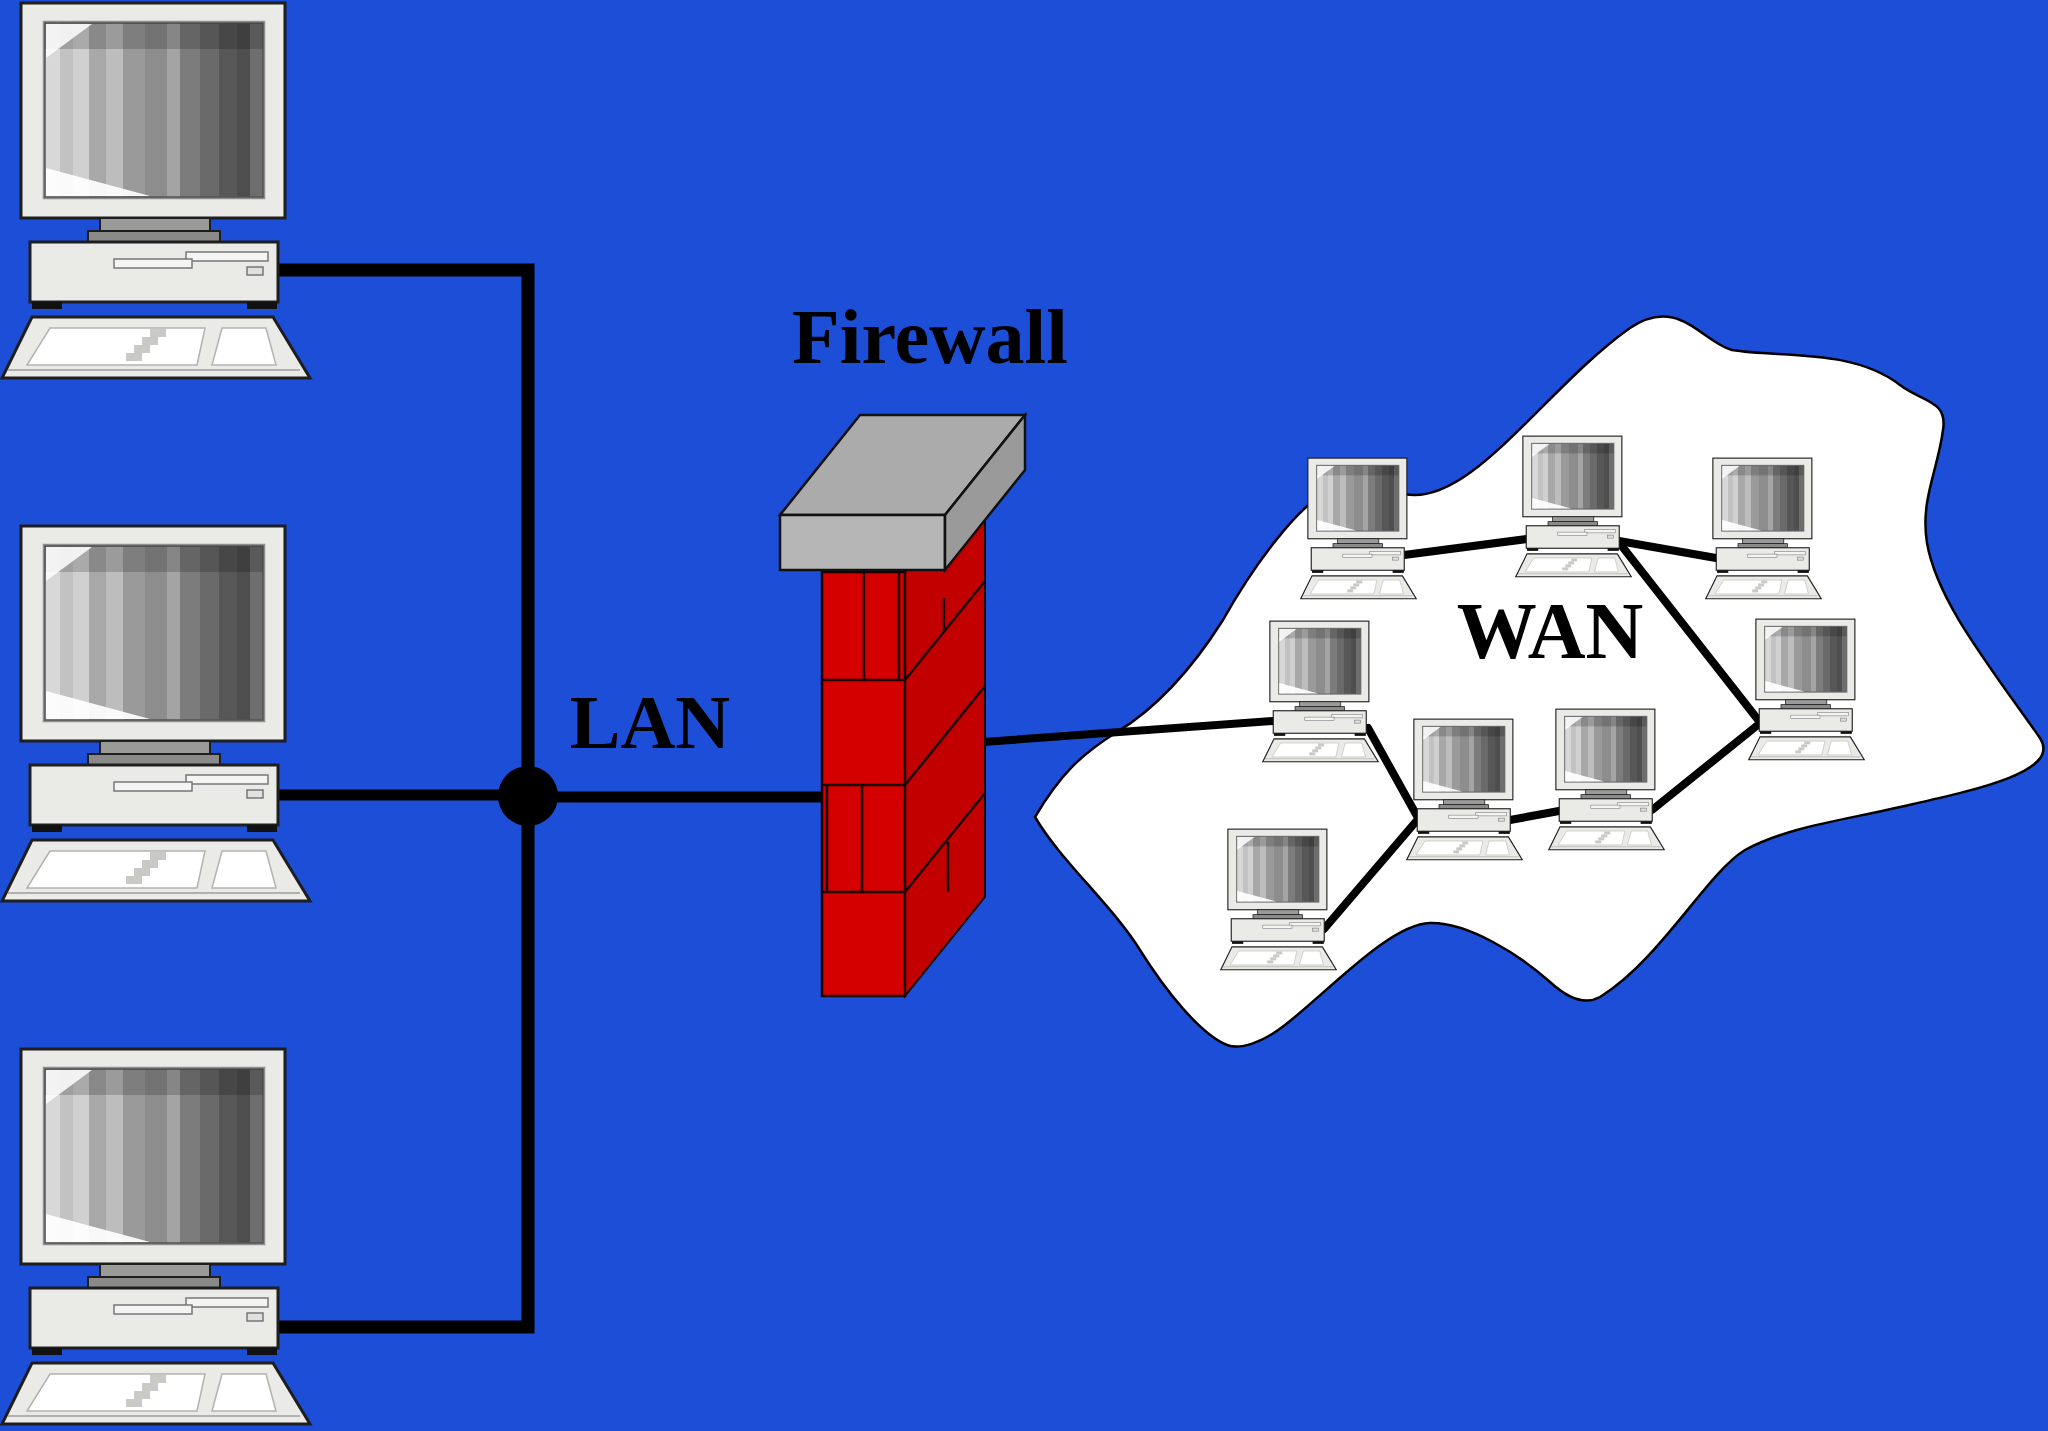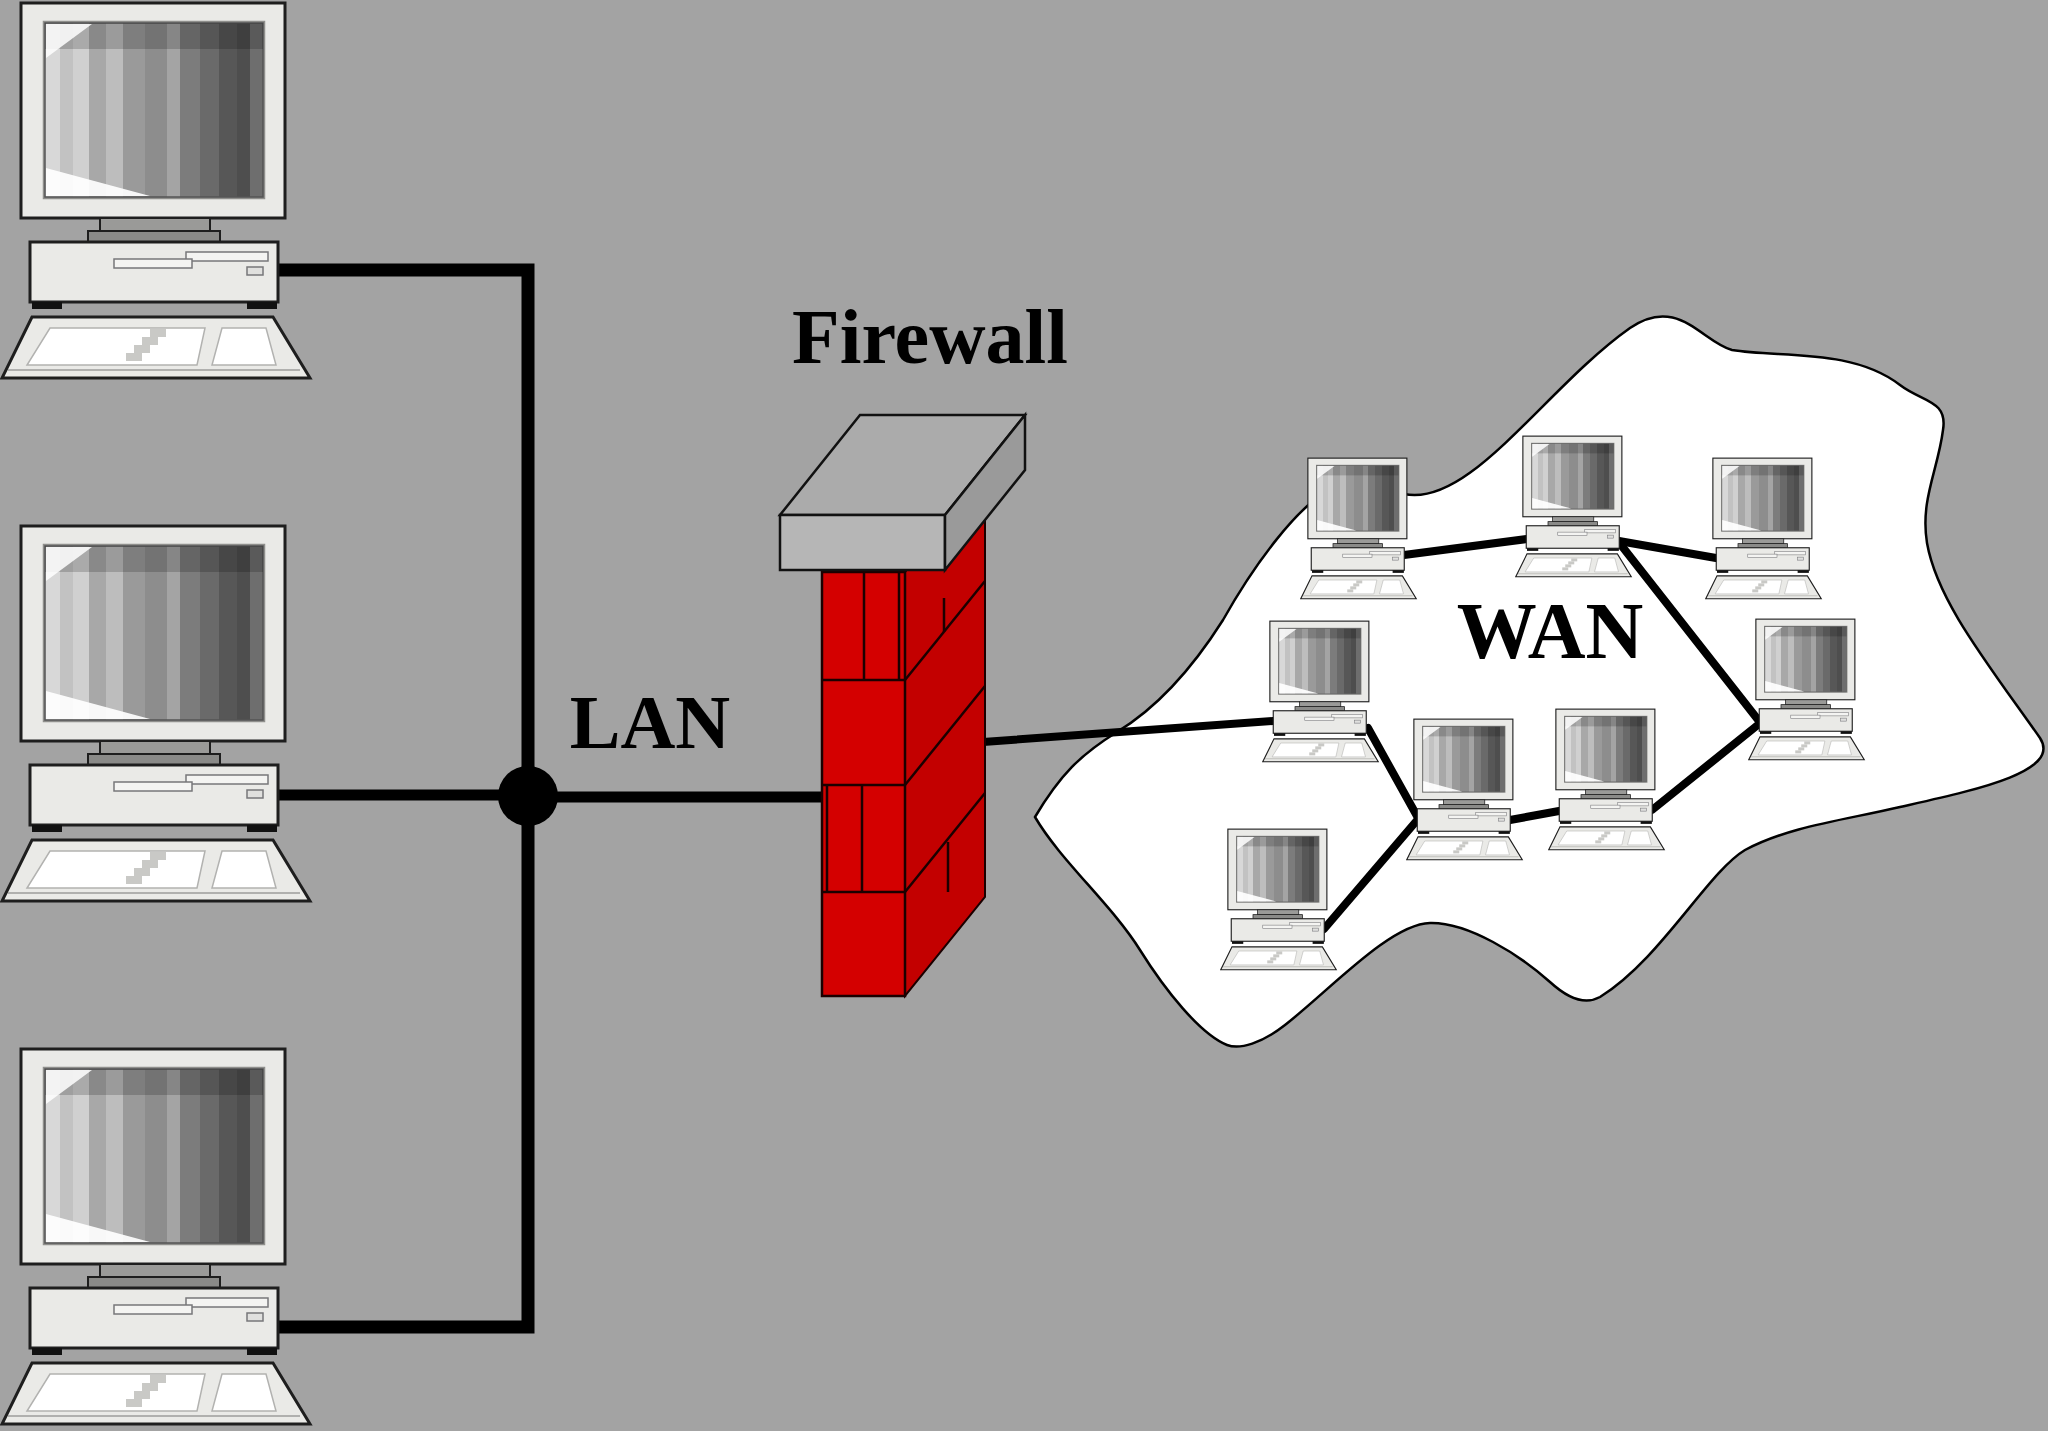--- a/index.html
+++ b/index.html
@@ -1,16 +1,16 @@
 <!DOCTYPE html>
 <html><head>
 <meta charset="utf-8">
 <style>
   html,body{margin:0;padding:0;background:#ffffff;}
-  .stage{position:relative;width:2048px;height:1431px;background:#a3a3a3;overflow:hidden;}
+  .stage{position:relative;width:2048px;height:1431px;background:#1d4ed8;overflow:hidden;}
   svg{display:block;}
   .label{font-family:"Liberation Serif","DejaVu Serif",serif;font-weight:bold;fill:#000;}
 </style>
 </head>
 <body>
 
 <div class="stage">
 <svg width="2048" height="1431" viewBox="0 0 2048 1431">
   <defs>
     <linearGradient id="crt" x1="0" y1="0" x2="1" y2="0">

